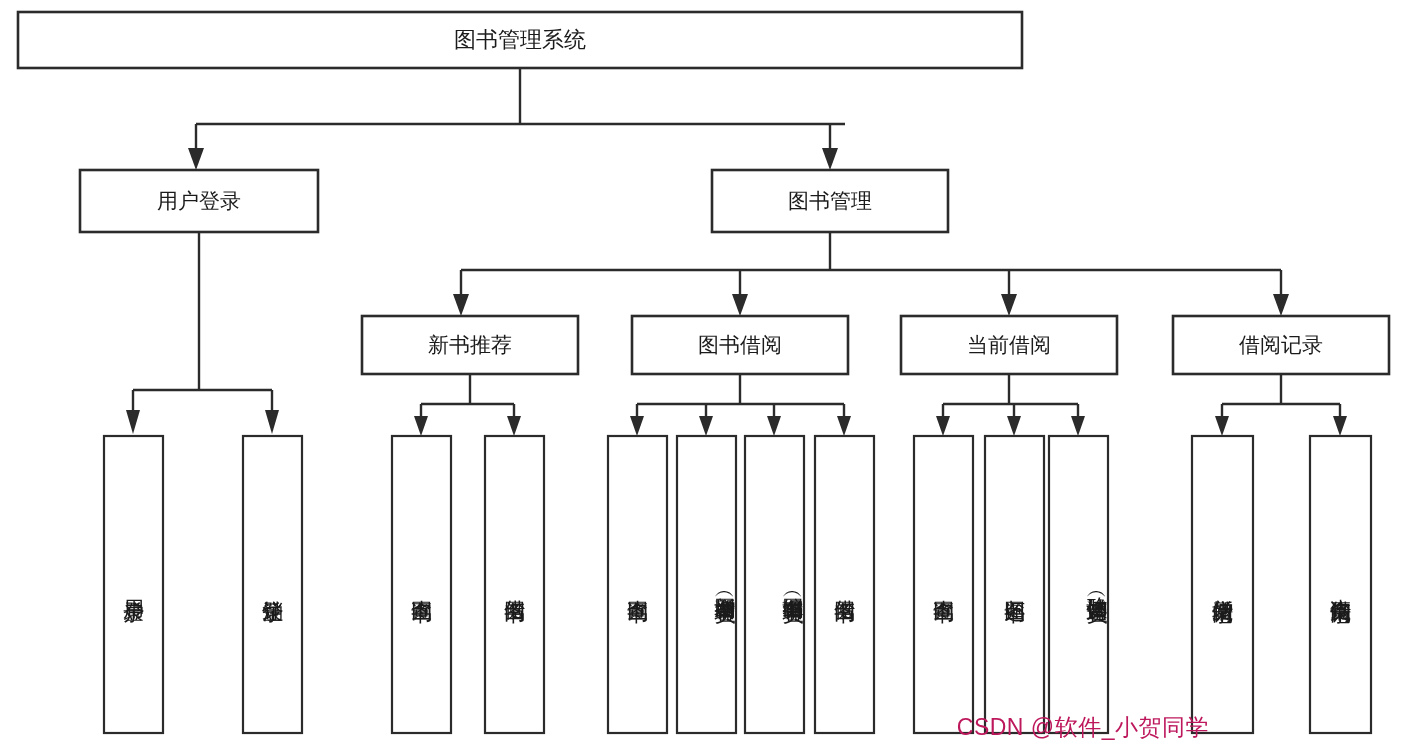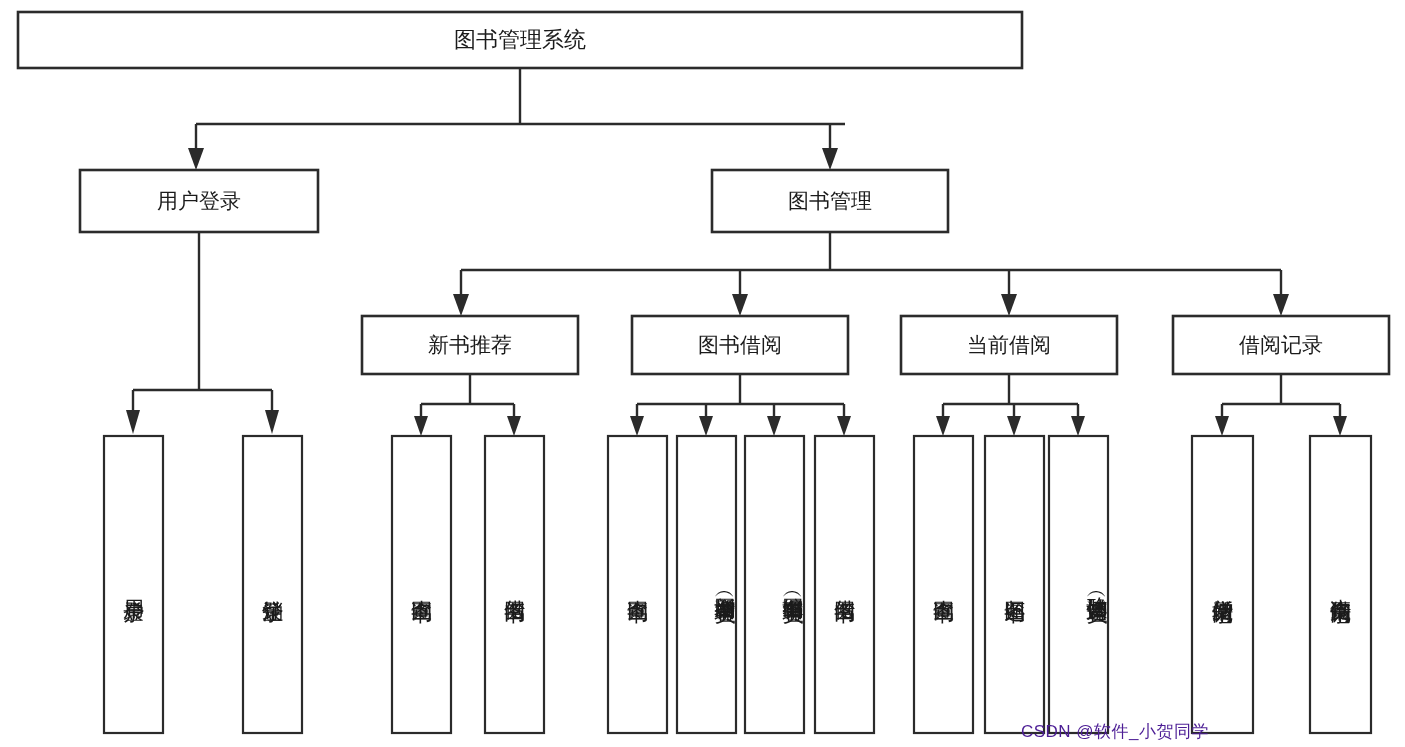--- a/index.html
+++ b/index.html
@@ -73,22 +73,22 @@
     letter-spacing: 1px;
     white-space: nowrap;
     text-align: center;
     pointer-events: none;
   }
   .watermark {
     position: absolute;
     right: 8px;
     bottom: 4px;
     font-family: "Liberation Sans", "DejaVu Sans", sans-serif;
-    font-size: 17px;
-    color: #4c1d95;
+    font-size: 23px;
+    color: #be185d;
     white-space: nowrap;
     letter-spacing: 0.5px;
   }
 </style>
 </head>
 <body>
 
 <div id="diagram-root">
 
   <svg class="diagram-canvas" viewBox="0 0 1405 747" xmlns="http://www.w3.org/2000/svg">

